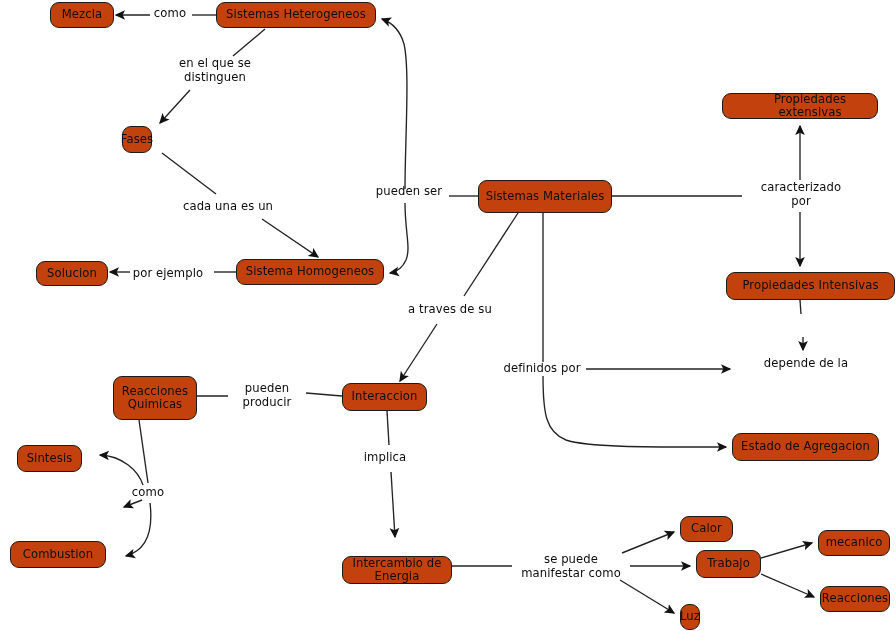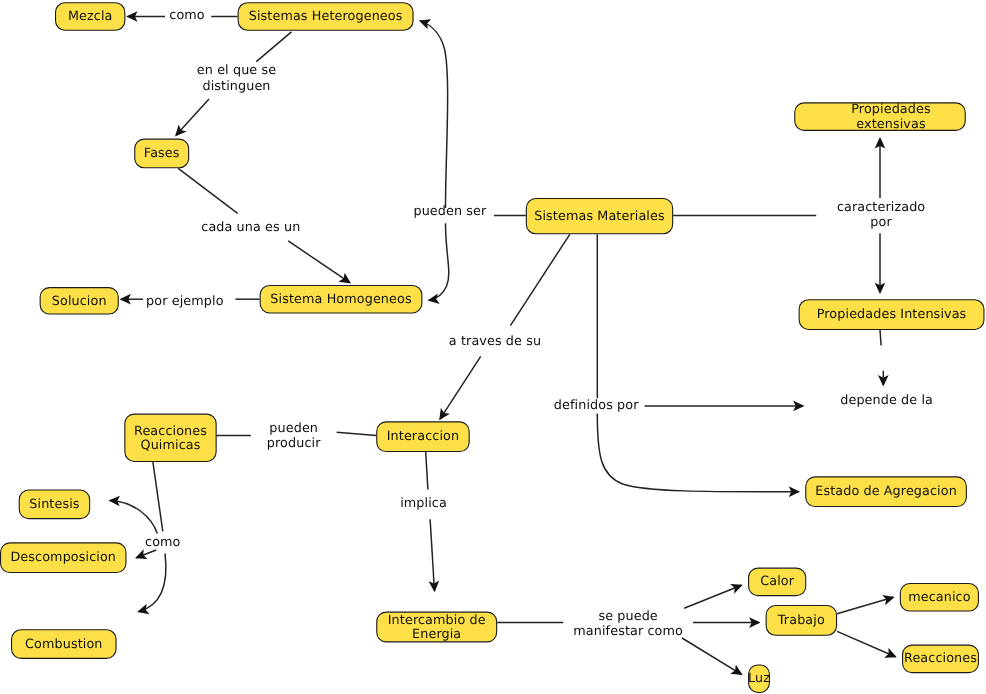--- a/index.html
+++ b/index.html
@@ -22,21 +22,21 @@
     position: absolute;
     left: 0;
     top: 0;
     width: 896px;
     height: 631px;
     pointer-events: none;
   }
   .node {
     position: absolute;
     box-sizing: border-box;
-    background: #fde047;
+    background: #c2410c;
     border: 1.3px solid #1b1b1b;
     border-radius: 9px;
     display: flex;
     align-items: center;
     justify-content: center;
     text-align: center;
     color: #101010;
     font-family: "DejaVu Sans", sans-serif;
     font-size: 11.6px;
     line-height: 13.5px;
@@ -124,21 +124,21 @@
     <path class="edge-path" d="M 620 580 L 674 613" marker-end="url(#ah)"></path>
 
     <path class="edge-path" d="M 761 558 L 812 543" marker-end="url(#ah)"></path>
     <path class="edge-path" d="M 761 574 L 814 597" marker-end="url(#ah)"></path>
   </svg>
 
   <div class="node" style="left:50px; top:2px; width:64px; height:26px;">Mezcla</div>
 
   <div class="node" style="left:216px; top:2px; width:160px; height:26px;">Sistemas Heterogeneos</div>
 
-  <div class="node" style="left:122px; top:126px; width:50px; height:27px;">Fases</div>
+  <div class="node" style="left:122px; top:126px; width:30px; height:27px;">Fases</div>
 
   <div class="node" style="left:236px; top:259px; width:148px; height:26px;">Sistema Homogeneos</div>
 
   <div class="node" style="left:36px; top:261px; width:72px; height:25px;">Solucion</div>
 
   <div class="node" style="left:478px; top:180px; width:134px; height:33px;">Sistemas Materiales</div>
 
   <div class="node" style="left:722px; top:93px; width:156px; height:26px;padding-left:20px;">Propiedades extensivas</div>
 
   <div class="node" style="left:726px; top:272px; width:169px; height:28px;">Propiedades Intensivas</div>
@@ -146,23 +146,22 @@
 
   <div class="node" style="left:732px; top:433px; width:147px; height:28px;">Estado de Agregacion</div>
 
   <div class="node" style="left:342px; top:383px; width:85px; height:28px;">Interaccion</div>
 
   <div class="node" style="left:97px; top:376px; width:84px; height:44px;margin-left:16px;">Reacciones
 Quimicas</div>
 
   <div class="node" style="left:17px; top:445px; width:65px; height:27px;">Sintesis</div>
 
-  <div class="node" style="left:0px; top:493px; width:115px; height:28px;">Descomposicion</div>
-
-  <div class="node" style="left:10px; top:572px; width:96px; height:27px;text-align:center;">Combustion</div>
+
+  <div class="node" style="left:10px; top:541px; width:96px; height:27px;text-align:center;">Combustion</div>
 
   <div class="node" style="left:342px; top:556px; width:110px; height:28px;">Intercambio de
 Energia</div>
 
   <div class="node" style="left:680px; top:516px; width:53px; height:26px;">Calor</div>
 
   <div class="node" style="left:696px; top:550px; width:65px; height:28px;">Trabajo</div>
 
   <div class="node" style="left:680px; top:604px; width:20px; height:26px;">Luz</div>
 

